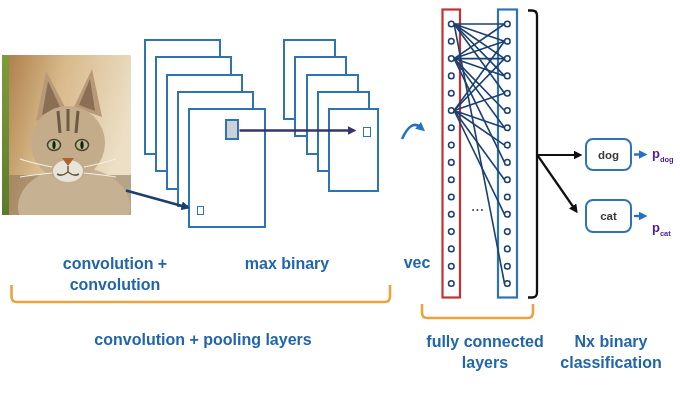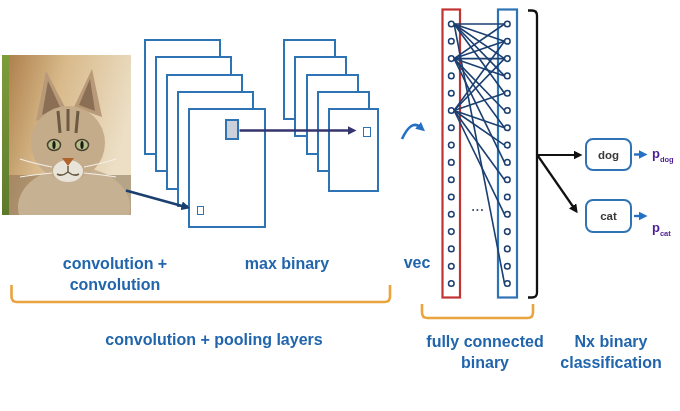--- a/index.html
+++ b/index.html
@@ -176,24 +176,24 @@
 
     <path d="M11.5,285 L11.5,296.5 Q11.5,302 17,302 L384.5,302 Q390,302 390,296.5 L390,285" fill="none" style="stroke:var(--orange-brace,#eaa43e)" stroke-width="2.6"></path>
     <path d="M422,304 L422,312.5 Q422,318 427.5,318 L527.5,318 Q533,318 533,312.5 L533,304" fill="none" style="stroke:var(--orange-brace,#eaa43e)" stroke-width="2.6"></path>
   </svg>
 
   <div class="blue-label" style="left:45px;top:254px;width:140px;">
     <div>convolution +</div>
     <div>convolution</div>
   </div>
   <div class="blue-label" style="left:227px;top:254px;width:120px;">max binary</div>
-  <div class="blue-label" style="left:94px;top:330px;width:240px;">convolution + pooling layers</div>
+  <div class="blue-label" style="left:83px;top:330px;width:240px;">convolution + pooling layers</div>
   <div class="blue-label" style="left:400px;top:253px;width:34px;text-align:center;">vec</div>
   <div class="ellipsis" style="left:466px;top:200px;width:24px;text-align:center;">...</div>
-  <div class="blue-label" style="left:405px;top:332px;width:160px;">fully connected binary</div>
+  <div class="blue-label" style="left:405px;top:332px;width:160px;">fully connected layers</div>
   <div class="blue-label" style="left:539px;top:332px;width:144px;">Nx binary classification</div>
 
   <div class="outbox" style="left:585px;top:138px;width:47px;height:33px;">
     <span>dog</span>
   </div>
   <div class="outbox" style="left:585px;top:199px;width:47px;height:34px;">
     <span>cat</span>
   </div>
   <div class="plabel" style="left:652px;top:146px;"><span>p</span><sub>dog</sub></div>
   <div class="plabel" style="left:652px;top:220px;"><span>p</span><sub>cat</sub></div>

